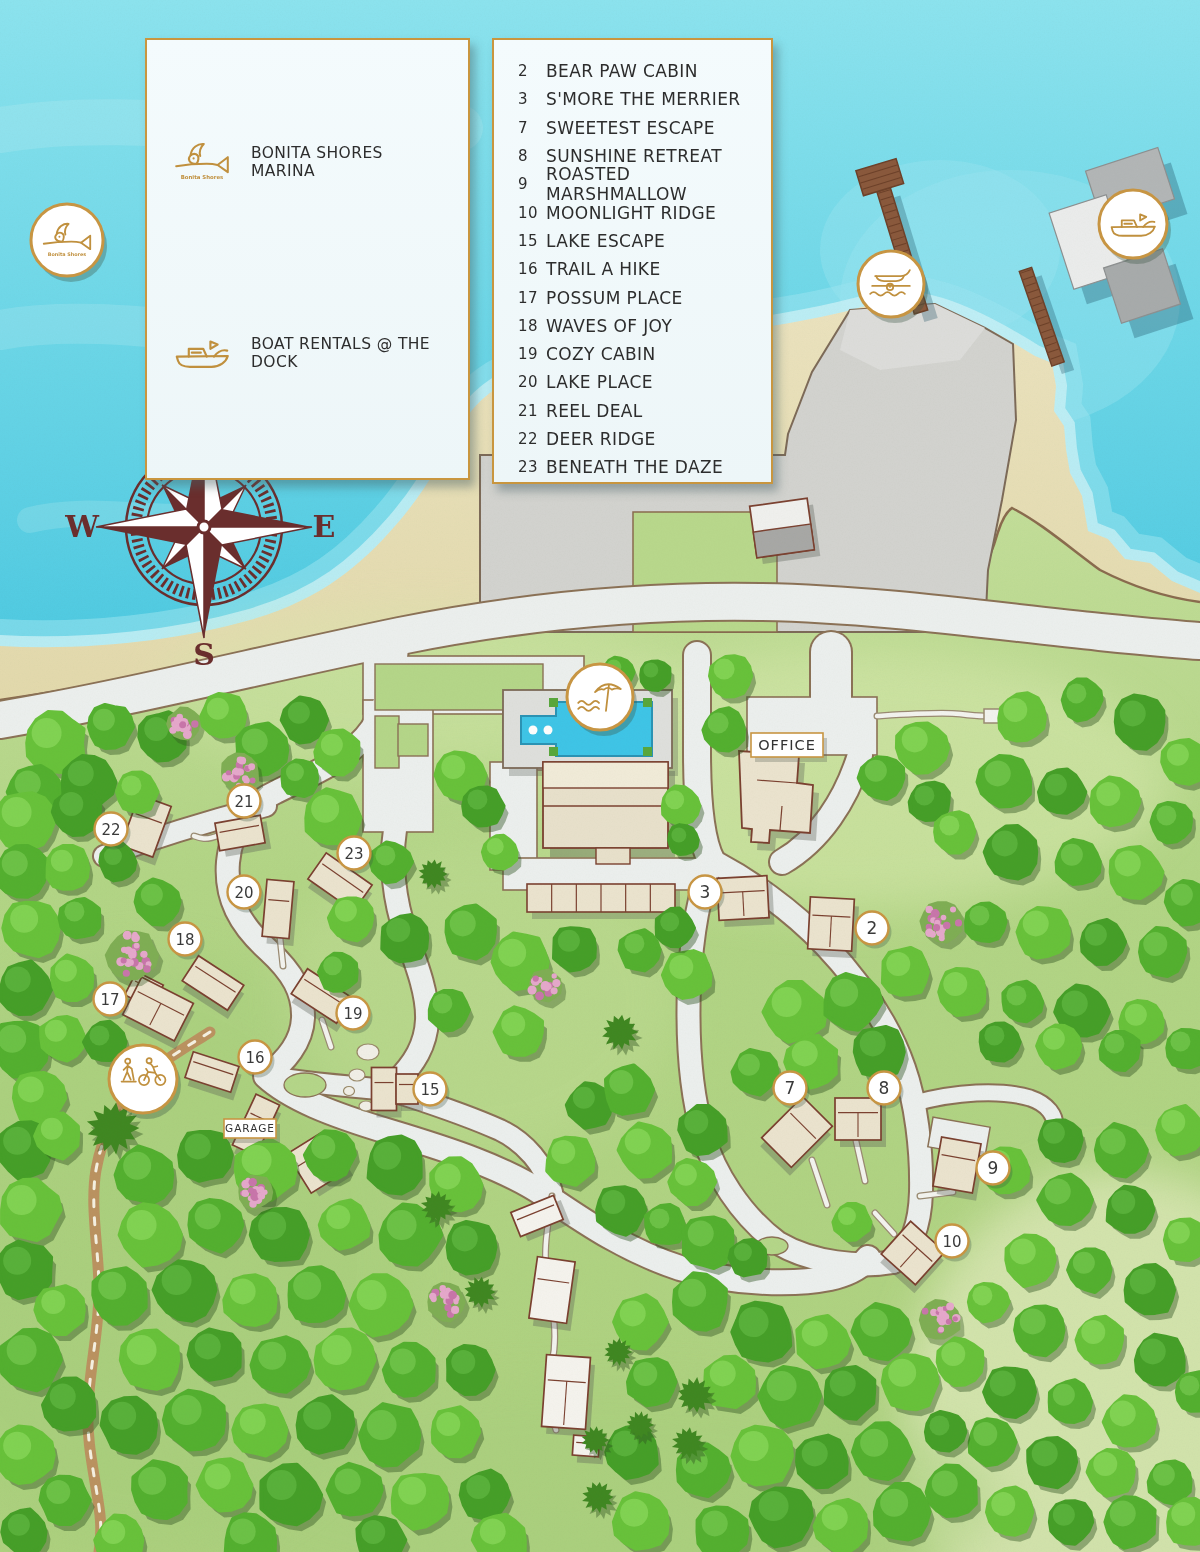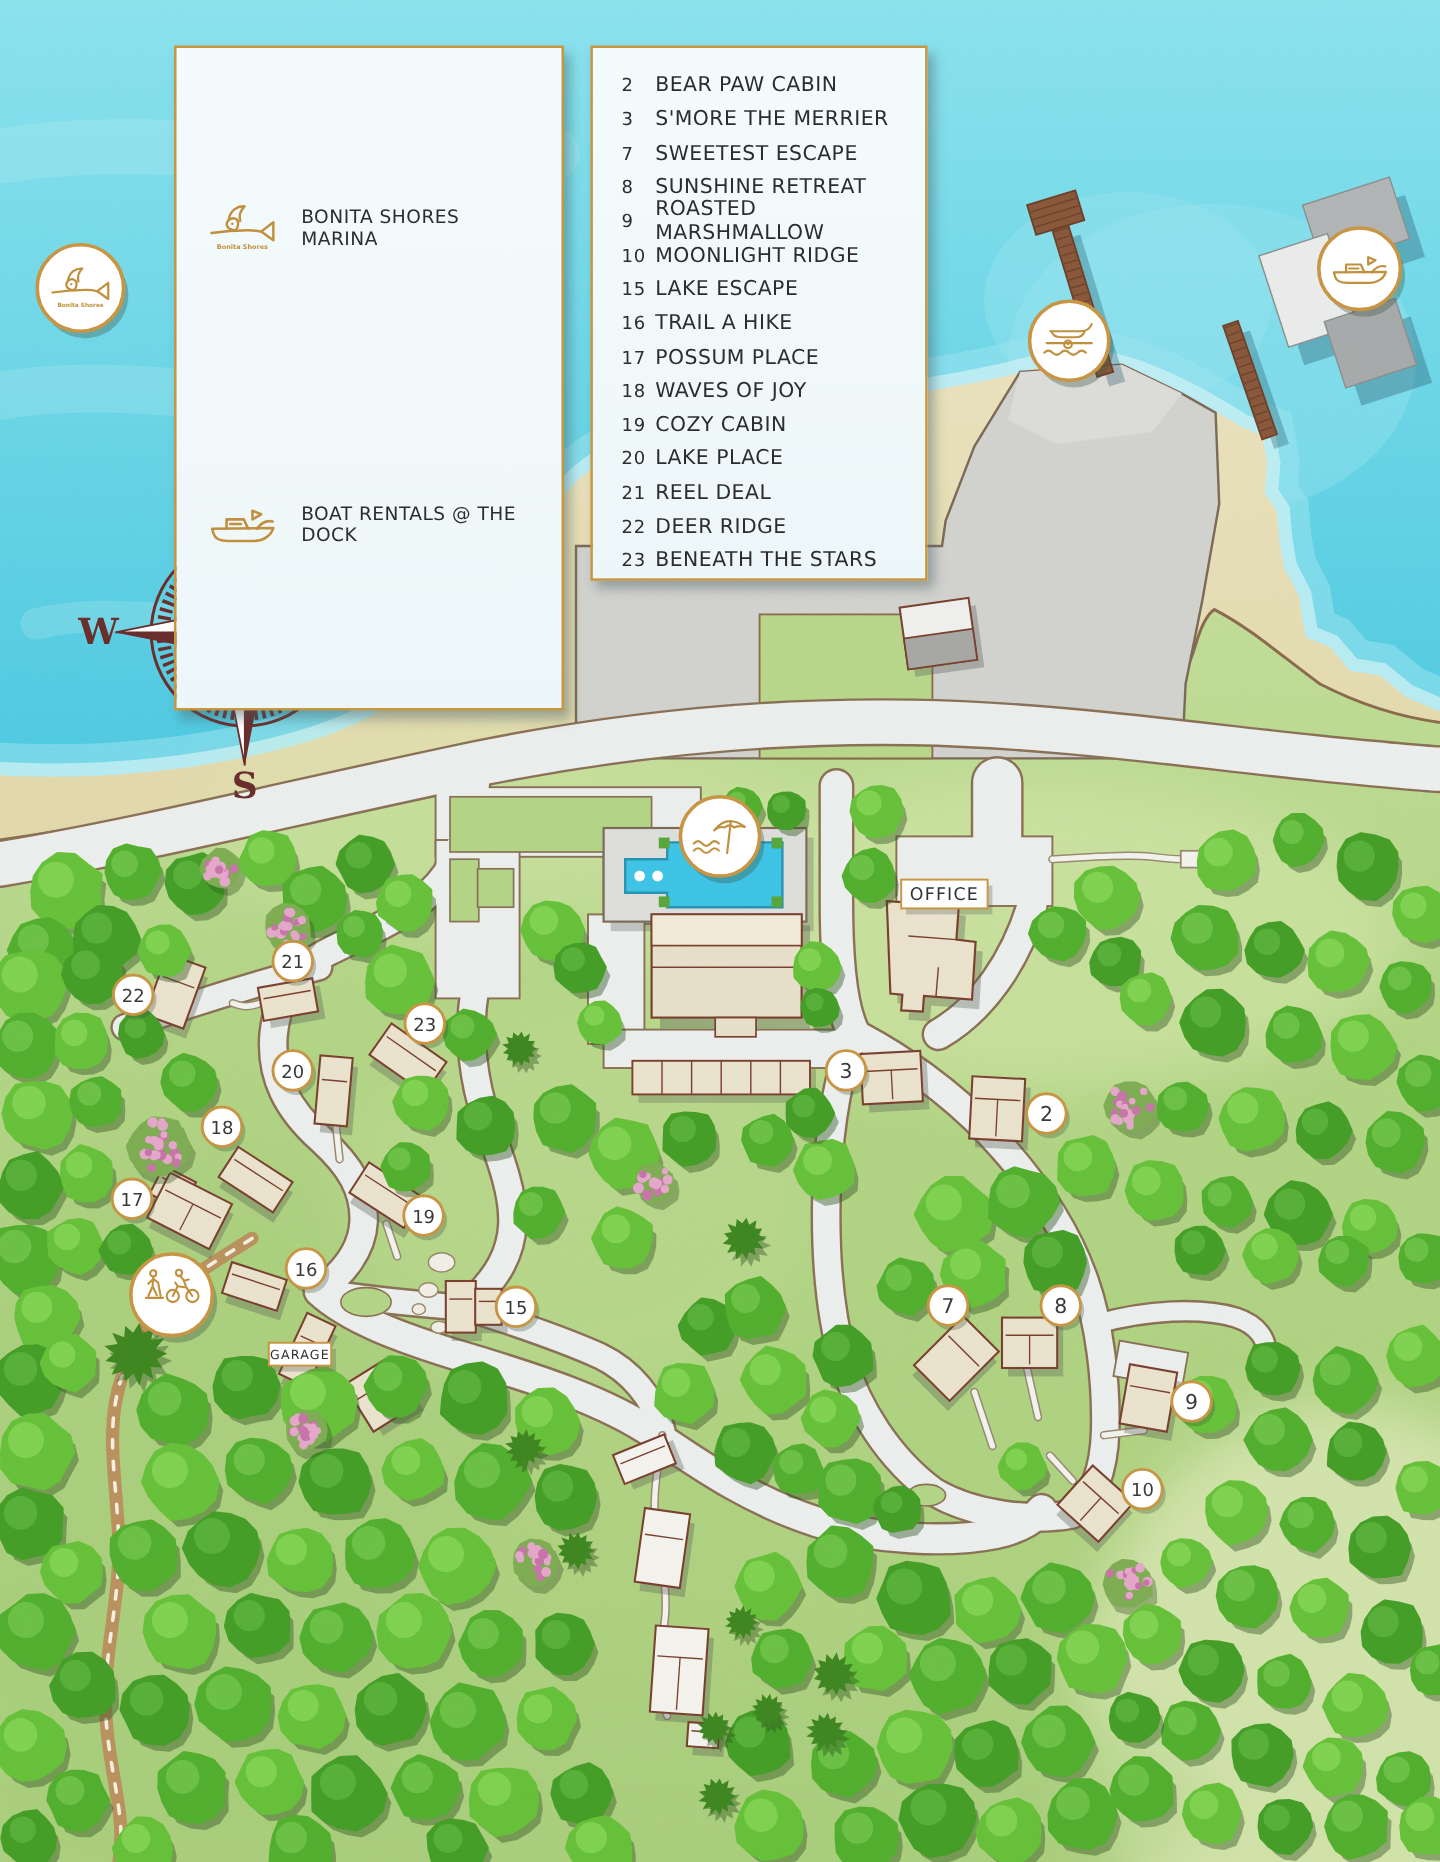--- a/index.html
+++ b/index.html
@@ -1,21 +1,21 @@
 <!DOCTYPE html>
 <html><head>
 <meta charset="utf-8">
 <style>
   html,body{margin:0;padding:0;background:#dfeef2;}
   *{box-sizing:border-box;}
   .stage{position:relative;width:1200px;height:1552px;overflow:hidden;background:#bfeaf2;font-family:"DejaVu Sans",sans-serif;}
   #mapsvg{position:absolute;left:0;top:0;width:1200px;height:1552px;display:block;}
   .panel{position:absolute;background:linear-gradient(180deg,#f4fbfd 0%,#edf6f8 100%);
          border:2px solid #c9963f;box-shadow:5px 7px 9px rgba(70,95,100,.45);}
-  .legend{left:145px;top:38px;width:325px;height:554px;display:flex;flex-direction:column;
+  .legend{left:145px;top:38px;width:325px;height:442px;display:flex;flex-direction:column;
           justify-content:space-around;padding:26px 18px 30px 22px;}
   .legend-row{display:flex;align-items:center;gap:16px;}
   .legend-icon{width:66px;height:60px;flex:0 0 66px;}
   .legend-label{font-size:15.5px;letter-spacing:.4px;color:#2d2d2d;font-weight:500;}
   .cabinlist{left:492px;top:38px;width:281px;height:446px;padding:17px 10px 12px 16px;}
   .cabin-row{display:flex;align-items:center;height:28.3px;color:#2d2d2d;}
   .cabin-num{width:36px;text-align:left;font-size:15px;letter-spacing:.5px;flex:0 0 36px;padding-left:8px;}
   .cabin-name{font-size:17px;letter-spacing:.4px;font-weight:500;}
 </style>
 </head>
@@ -1324,16 +1324,16 @@
       <div class="cabin-row">
         <span class="cabin-num">21</span>
         <span class="cabin-name">REEL DEAL</span>
       </div>
       <div class="cabin-row">
         <span class="cabin-num">22</span>
         <span class="cabin-name">DEER RIDGE</span>
       </div>
       <div class="cabin-row">
         <span class="cabin-num">23</span>
-        <span class="cabin-name">BENEATH THE STARS</span>
+        <span class="cabin-name">BENEATH THE DAZE</span>
       </div>
     </div>
 </div>
 
 </body></html>

